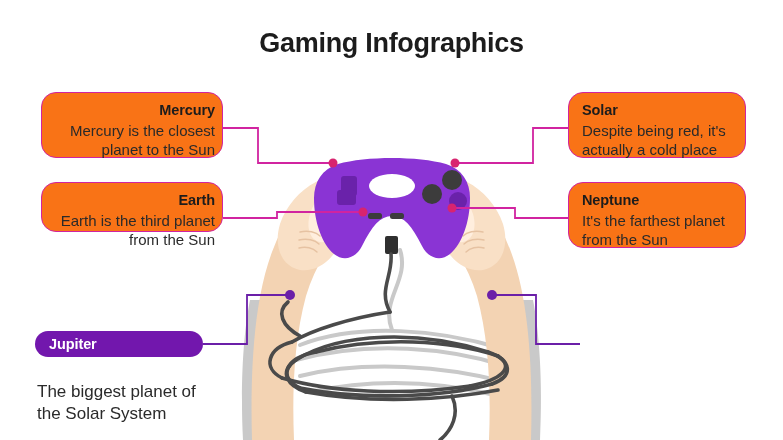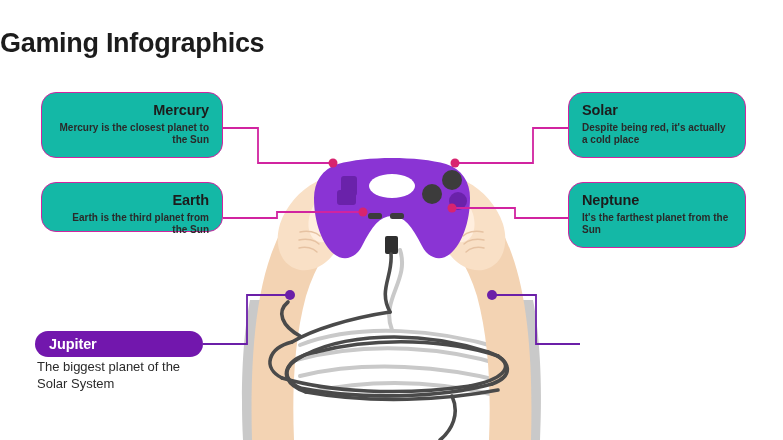--- a/index.html
+++ b/index.html
@@ -17,59 +17,58 @@
     background: #ffffff;
     overflow: hidden;
   }
 
   
   #page-title {
     position: absolute;
     left: 0;
     top: 28px;
     width: 783px;
-    text-align: left;
+    text-align: center;
     font-size: 27px;
     font-weight: bold;
     letter-spacing: -0.3px;
     color: #1c1c1c;
     font-family: "Liberation Sans", sans-serif;
   }
 
   
   #art {
     position: absolute;
     left: 0;
     top: 0;
     width: 783px;
     height: 440px;
   }
 
   
   .card {
     position: absolute;
     box-sizing: border-box;
-    background: #14b8a6;
+    background: #f97316;
     border: 1.6px solid #d124a0;
     border-radius: 15px;
-    padding: 9px 13px 10px 13px;
+    padding: 9px 7px 10px 13px;
   }
   .card .card-title {
     font-size: 14.5px;
     font-weight: bold;
     color: #1c1c1c;
     line-height: 1.15;
     margin-bottom: 3px;
     letter-spacing: -0.1px;
   }
   .card .card-body {
-    font-size: 10px;
+    font-size: 15px;
     color: #2a2a2a;
     line-height: 1.26;
-    font-weight: bold;
   }
   .card.align-right { text-align: right; }
   .card.align-left  { text-align: left; }
 
   #card-mercury { left: 41px;  top: 92px;  width: 182px; height: 66px; }
   #card-earth   { left: 41px;  top: 182px; width: 182px; height: 50px; }
   #card-mars    { left: 568px; top: 92px;  width: 178px; height: 66px; }
   #card-neptune { left: 568px; top: 182px; width: 178px; height: 66px; }
 
   
@@ -80,24 +79,24 @@
     border-radius: 22px;
     height: 26px;
     line-height: 26px;
     color: #ffffff;
     font-size: 14.5px;
     font-weight: bold;
     padding: 0 14px;
     letter-spacing: -0.1px;
   }
   .pill-body {
-    font-size: 13px;
+    font-size: 17px;
     color: #2a2a2a;
     line-height: 1.28;
-    margin-top: 2px;
+    margin-top: 24px;
     padding: 0 2px;
   }
   #block-jupiter { left: 35px;  top: 331px; width: 168px; text-align: left; }
   #block-saturn  { left: 580px; top: 331px; width: 170px; text-align: left; }
 </style>
 </head>
 <body>
 
 <div id="stage">
 

